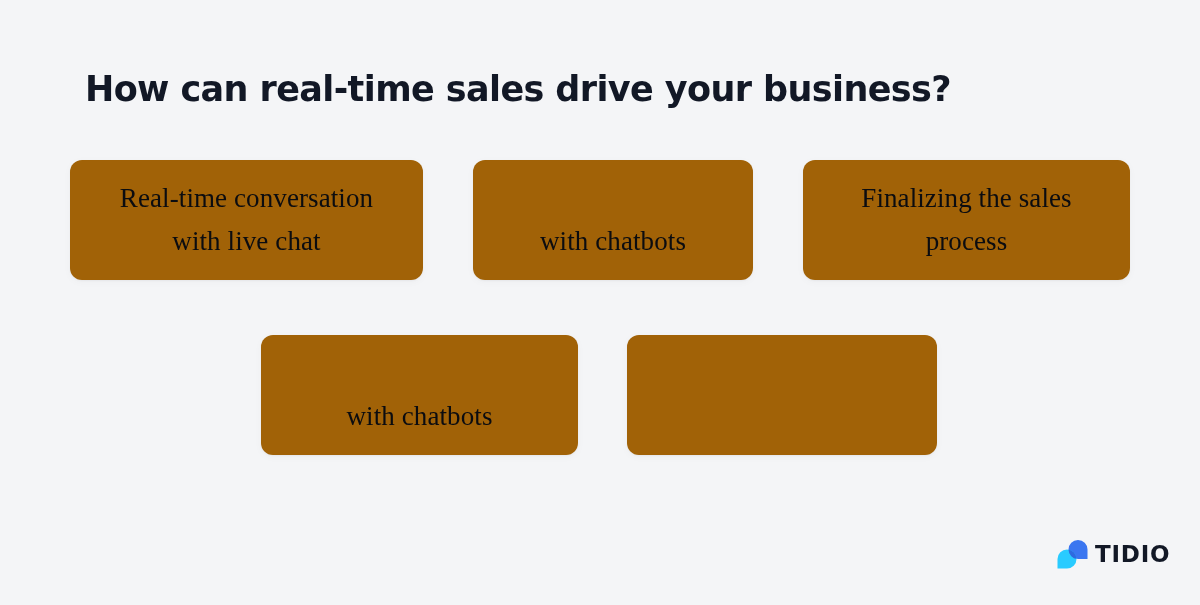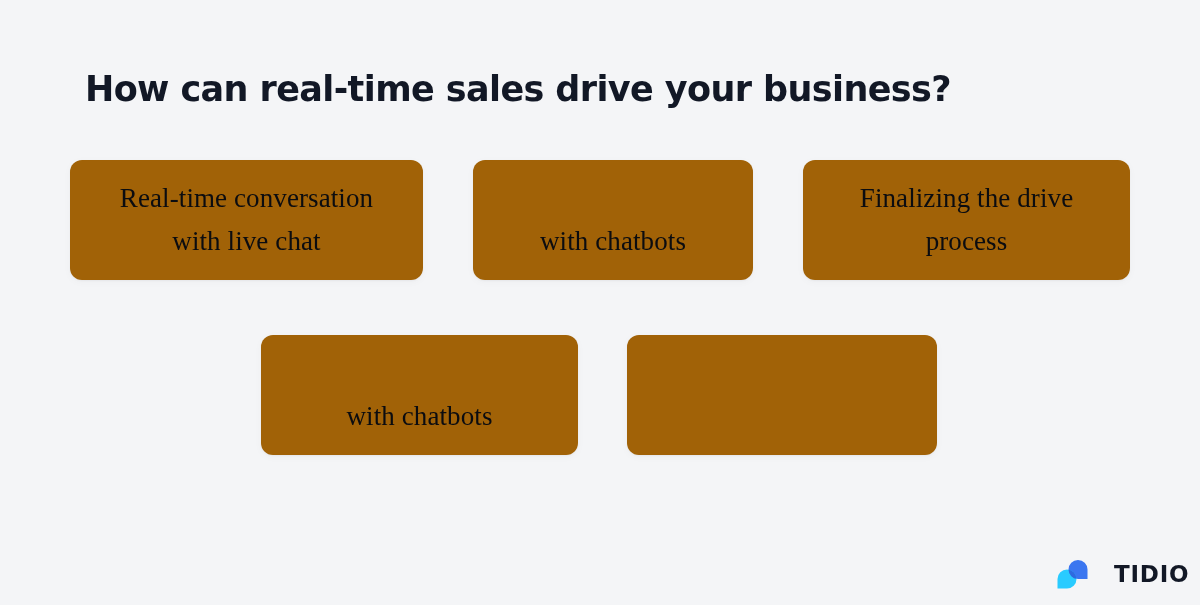--- a/index.html
+++ b/index.html
@@ -65,26 +65,26 @@
   .card-2 { left: 473px; top: 160px; width: 280px; height: 120px; }
   .card-3 { left: 803px; top: 160px; width: 327px; height: 120px; }
   
   .card-4 { left: 261px; top: 335px; width: 317px; height: 120px; }
   .card-5 { left: 627px; top: 335px; width: 310px; height: 120px; }
 
   
   .logo {
     position: absolute;
     left: 1056px;
-    top: 554px;
+    top: 534px;
     width: 116px;
     height: 40px;
     display: flex;
     align-items: center;
-    gap: 25px;
+    gap: 6px;
   }
   .logo-mark {
     width: 33px;
     height: 33px;
     flex: 0 0 33px;
     position: relative;
   }
   .logo-word {
     font-family: "DejaVu Sans", sans-serif;
     font-size: 23px;
@@ -110,21 +110,21 @@
 
   <div class="card card-2">
     <div class="card-text">
       <br>
       <span>with chatbots</span>
     </div>
   </div>
 
   <div class="card card-3">
     <div class="card-text">
-      <span>Finalizing the drive</span><br>
+      <span>Finalizing the sales</span><br>
       <span>process</span>
     </div>
   </div>
 
   <div class="card card-4">
     <div class="card-text">
       <br>
       <span>with chatbots</span>
     </div>
   </div>

